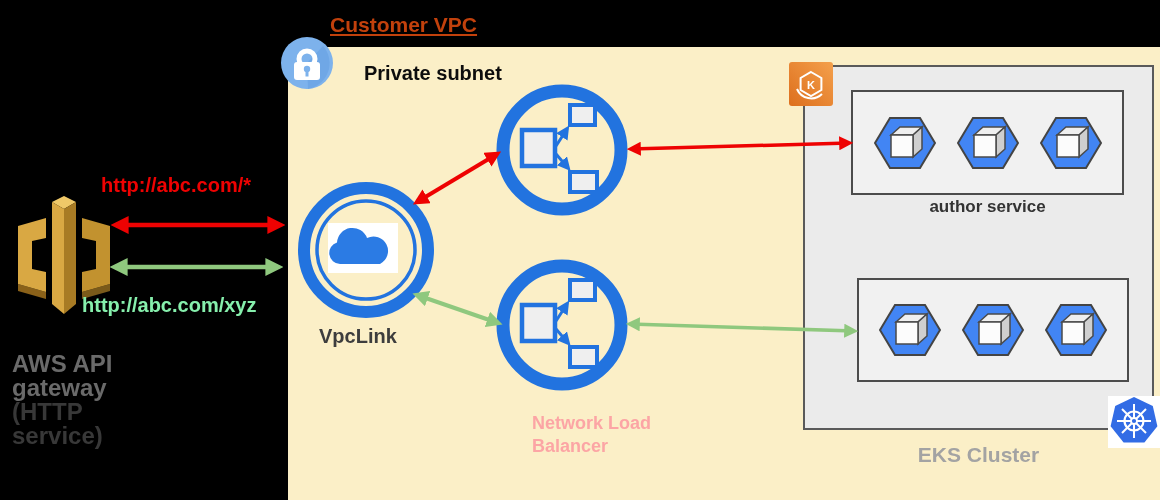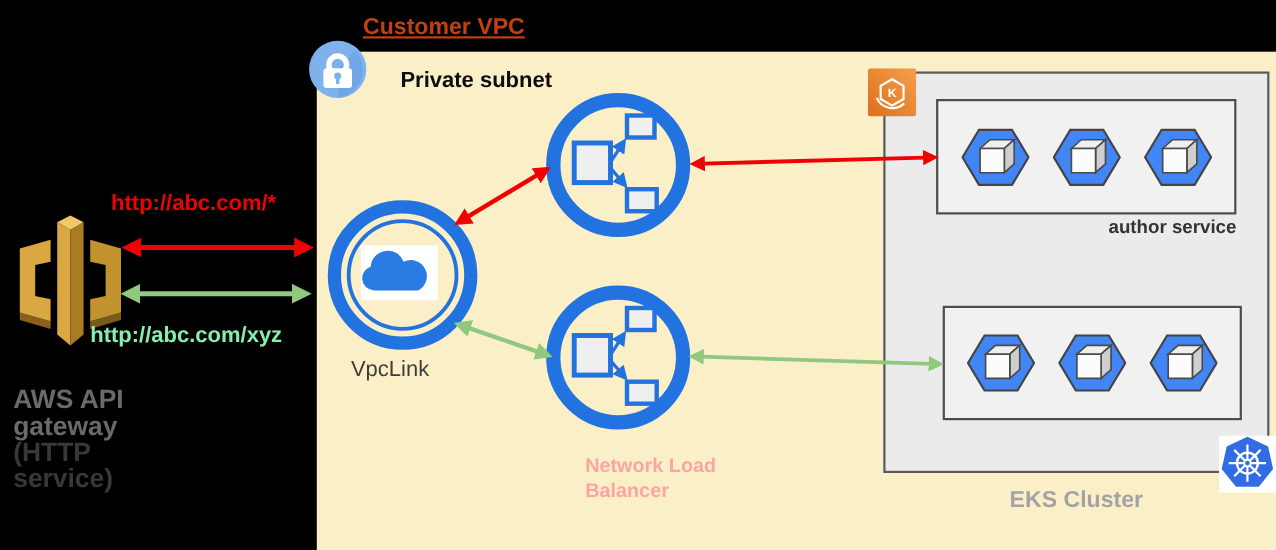--- a/index.html
+++ b/index.html
@@ -9,29 +9,29 @@
   .subnet{left:288px;top:47px;width:872px;height:453px;background:#FBEFC7;}
   .vpc-title{left:330px;top:13px;font-size:21px;font-weight:bold;color:#c2410c;
              text-decoration:underline;}
   .subnet-label{left:336px;top:62px;font-size:20px;font-weight:bold;color:#0d0d0d;margin-left:28px;}
   .route-label{font-size:20px;font-weight:bold;white-space:nowrap;}
   .route-label.red{left:101px;top:174px;color:#EE0202;}
   .route-label.green{left:82px;top:294px;color:#86efac;}
   .gw-caption{left:12px;top:352px;font-size:24px;font-weight:bold;line-height:24px;}
   .gw-caption .lt{color:#6a6a6a;}
   .gw-caption .dk{color:#383838;}
-  .vpclink-label{left:319px;top:325px;font-size:20px;font-weight:normal;color:#3d3d3d;}
+  .vpclink-label{left:319px;top:325px;font-size:20px;font-weight:bold;color:#3d3d3d;}
   .nlb-label{left:532px;top:412px;font-size:18px;font-weight:bold;color:#fca5a5;line-height:23px;}
   .eks-box{left:803px;top:65px;width:351px;height:365px;background:#EBEBEB;
            border:2px solid #5a5a5a;box-sizing:border-box;}
   .svc-box{display:flex;align-items:center;justify-content:center;gap:21px;
            background:#F1F1F1;border:2px solid #4c4c4c;box-sizing:border-box;}
   .svc-box.author{left:851px;top:90px;width:273px;height:105px;}
   .svc-box.echo{left:857px;top:278px;width:272px;height:104px;}
-  .svc-label{font-size:17px;font-weight:bold;color:#333;text-align:right;}
+  .svc-label{font-size:17px;font-weight:bold;color:#333;text-align:center;}
   .svc-label.author{left:851px;top:197px;width:273px;}
   .svc-label.echo{left:857px;top:385px;width:272px;}
   .eks-label{left:803px;top:443px;width:351px;text-align:center;
              font-size:21px;font-weight:bold;color:#a3a3a3;}
   svg{display:block;}
   .overlay{left:0;top:0;pointer-events:none;z-index:30;}
 </style>
 </head>
 <body>
 

